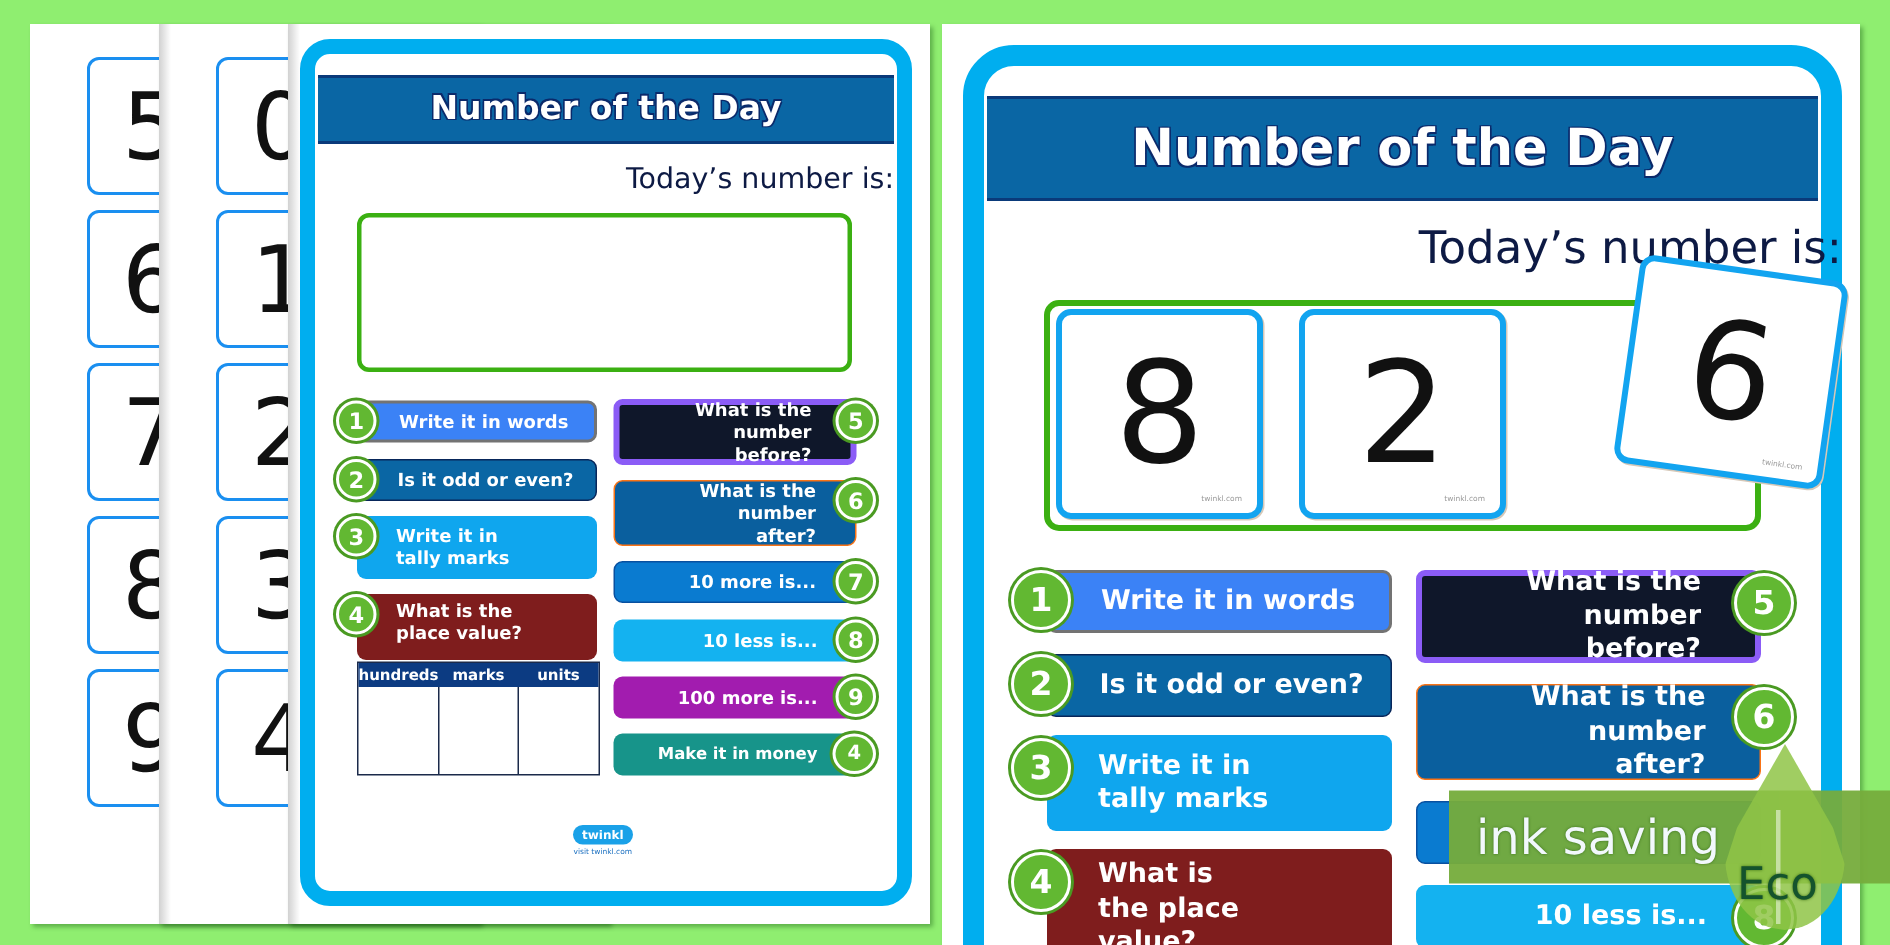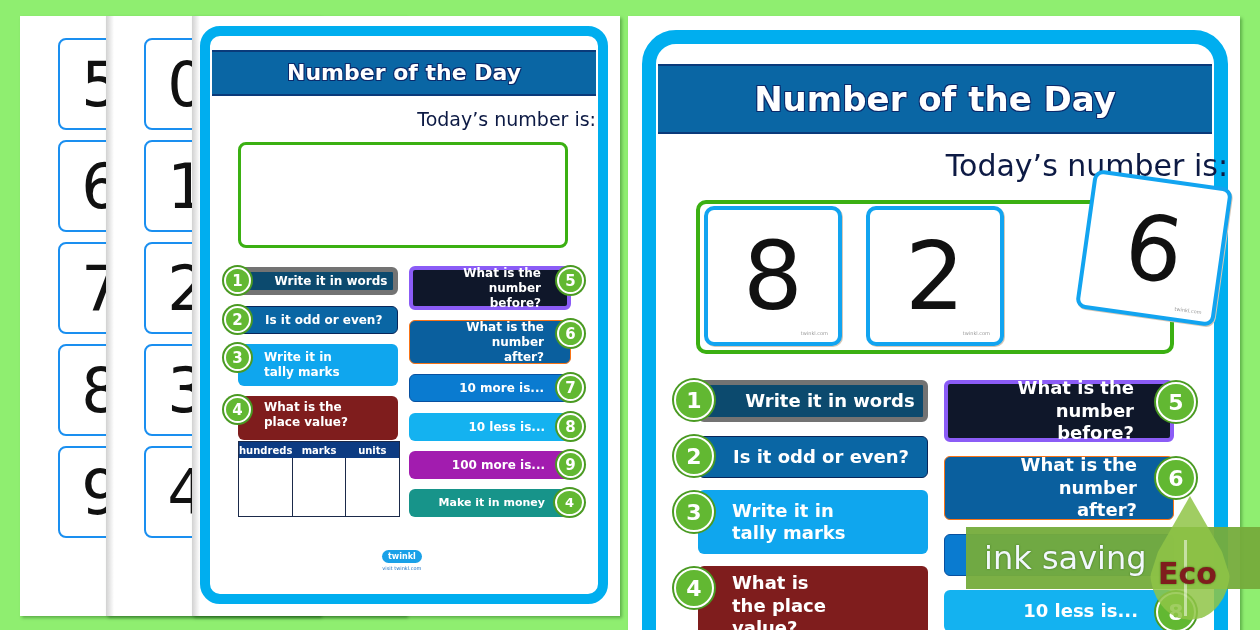--- a/index.html
+++ b/index.html
@@ -42,21 +42,21 @@
       font-family: "DejaVu Sans", sans-serif; line-height: 1.25;
     }
     .task.left { padding-left: 26px; }
     .task.right { justify-content: flex-end; padding-right: 26px; text-align: right; }
     .badge {
       position: absolute; border-radius: 50%; background: #62b832;
       border: 2px solid #fff; box-shadow: 0 0 0 2px #4a9a22;
       color: #fff; font-weight: bold; display: flex; align-items: center; justify-content: center;
       font-family: "DejaVu Sans", sans-serif;
     }
-    .c1 { background: #0c4a6e; border: 5px solid #737373; justify-content: center; }
+    .c1 { background: #3b82f6; border: 2px solid #737373; }
     .c2 { background: #0a66a4; border: 1px solid #08265a; }
     .c3 { background: #0fa6ee; }
     .c4 { background: #7f1d1d; }
     .c5 { background: #0f172a; border: 4px solid #8b5cf6; }
     .c6 { background: #0a5f9e; border: 1px solid #f97316; }
     .c7 { background: #0a7bd0; border: 1px solid #0850a0; padding-left: 24px; }
     .c8 { background: #14b2f0; }
     .c9 { background: #a21caf; }
     .c10 { background: #17948a; }
 
@@ -84,21 +84,21 @@
       background: #76ac3c; opacity: 0.95; display: flex; align-items: center;
     }
     .eco-text { color: #fff; font-size: 32px; padding-left: 18px; font-family: "DejaVu Sans", sans-serif;
       text-shadow: 0 0 2px #3d6e14; }
     .eco-drop {
       position: absolute; left: 1150px; top: 496px; width: 80px; height: 124px;
       background: rgba(143, 196, 70, 0.85);
       border-radius: 50% 50% 50% 50% / 60% 60% 40% 40%;
       clip-path: polygon(50% 0%, 90% 45%, 100% 65%, 96% 85%, 80% 97%, 50% 100%, 20% 97%, 4% 85%, 0% 65%, 10% 45%);
     }
-    .eco-word { position: absolute; left: 1158px; top: 556px; color: #7f1d1d; font-size: 30px; font-weight: bold;
+    .eco-word { position: absolute; left: 1158px; top: 572px; color: #14532d; font-size: 30px; font-weight: normal;
       font-family: "DejaVu Sans", sans-serif; text-shadow: 0 0 2px #3d6e14; }
     .eco-line { position: absolute; left: 1184px; top: 540px; width: 3px; height: 76px; background: rgba(255,255,255,0.5); }
   </style>
 </head>
 <body>
 
 <div class="sheet" style="left:20px;top:16px;width:300px;height:600px;">
   <div class="digit-card" style="left:38px;top:22px;">
       <span>5</span>
     </div>

